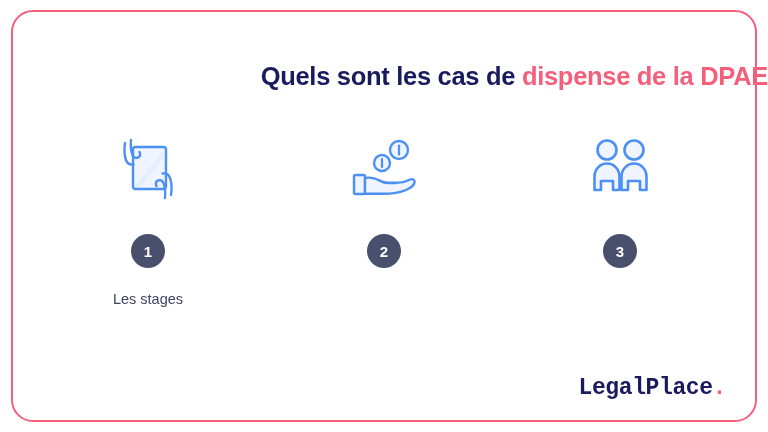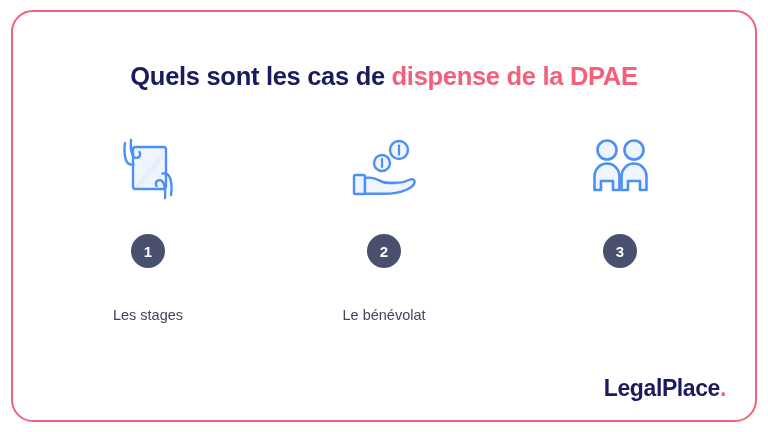--- a/index.html
+++ b/index.html
@@ -35,21 +35,21 @@
     box-sizing: border-box;
     pointer-events: none;
   }
 
   
   .title {
     position: absolute;
     left: 0;
     right: 0;
     top: 44px;
-    text-align: center;
+    text-align: right;
     font-size: 25.5px;
     font-weight: bold;
     letter-spacing: -0.3px;
     line-height: 1.2;
     white-space: nowrap;
   }
   .title .t-navy { color: #191B5E; }
   .title .t-pink { color: #F4607C; }
 
   
@@ -87,37 +87,38 @@
     color: #ffffff;
     display: flex;
     align-items: center;
     justify-content: center;
     font-size: 15px;
     font-weight: bold;
     line-height: 1;
   }
 
   .caption {
-    margin-top: 39px;
+    margin-top: 23px;
     font-size: 14.5px;
     color: #3F455F;
     text-align: center;
     white-space: nowrap;
   }
 
   
   .logo {
     position: absolute;
     right: 42px;
     bottom: 32px;
     font-size: 23px;
     font-weight: bold;
     color: #191B5E;
     letter-spacing: -0.4px;
     line-height: 1;
+    font-family: Liberation Mono, monospace;
   }
   .logo .dot { color: #F4607C; }
 </style>
 </head>
 <body>
 
 <div class="slide">
 
   <div class="frame"></div>
 
@@ -157,21 +158,20 @@
           <rect x="10" y="46" width="11" height="19" rx="1.5" fill="#EFF4FE" stroke="#4C90F5" stroke-width="2.4" stroke-linejoin="round"></rect>
 
           <path d="M21 49 C26 48 31 49 35.5 51.5 C38 52.9 40.5 53.6 43.5 53.6 L55 53.6
                    C58 53.6 62 52.6 65.5 50.8 C68.5 49.3 71 50.6 70.6 53.2
                    C70.2 55.8 67 58.8 62 61 C55.5 63.8 47 64.8 39 64.8 L21 64.8 Z" fill="#EFF4FE" stroke="#4C90F5" stroke-width="2.4" stroke-linejoin="round" stroke-linecap="round"></path>
 
           <path d="M35.5 51.5 C38.5 53.3 41.5 54.2 45 54.2 L52 54.2" stroke="#4C90F5" stroke-width="2.2" stroke-linecap="round" fill="none"></path>
         </svg>
       </div>
       <div class="badge">2</div>
-      <div class="caption">Le bénévolat</div>
     </div>
 
     <div class="col">
       <div class="icon-box">
         <svg width="80" height="80" viewBox="0 0 80 80" fill="none">
 
           <circle cx="27" cy="21" r="9.5" fill="#EFF4FE" stroke="#4C90F5" stroke-width="2.6"></circle>
           <path d="M14.5 61 V47.5 C14.5 40.3 20.1 34.5 27 34.5 C33.9 34.5 39.5 40.3 39.5 47.5
                    V61 H33 V52 H21 V61 Z" fill="#EFF4FE" stroke="#4C90F5" stroke-width="2.6" stroke-linejoin="round" stroke-linecap="round"></path>
 

